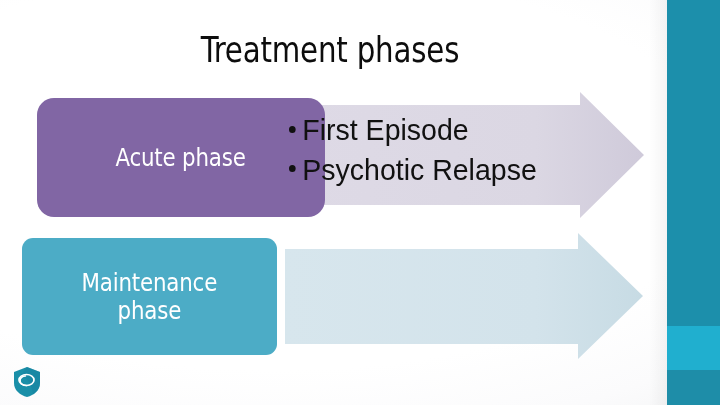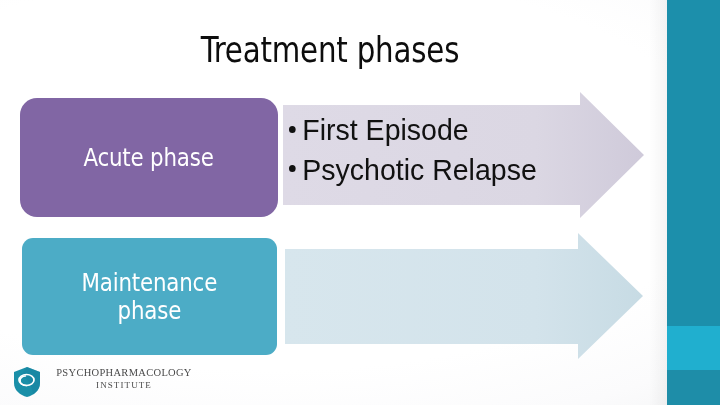--- a/index.html
+++ b/index.html
@@ -50,21 +50,21 @@
     border-radius:17px;
     display:flex;align-items:center;justify-content:center;
     text-align:center;
     color:#ffffff;
     font-size:25px;
     line-height:1.12;
     letter-spacing:-0.2px;
     font-family:"DejaVu Sans Condensed","Liberation Sans",sans-serif;
   }
   #acute-box{
-    left:20px;top:98px;width:258px;height:119px;
+    left:37px;top:98px;width:288px;height:119px;
     background:#8166a4;
   }
   #maint-box{
     left:22px;top:238px;width:255px;height:117px;
     background:#4cacc6;
     border-radius:11px;
   }
   .phase-label{transform:scaleX(0.95);display:block;}
 
   
@@ -146,19 +146,15 @@
   </div>
 
   <div id="logo">
     <svg id="logo-mark" viewBox="0 0 60 64">
       <path d="M30 2 L56 12 L56 34 C56 49 44 58 30 62 C16 58 4 49 4 34 L4 12 Z" fill="#1a8fa8"></path>
       <path d="M30 2 L56 12 L56 34 C56 44 50 52 42 57 C40 40 34 26 18 18 Z" fill="#1783a0" opacity="0.55"></path>
       <ellipse cx="29" cy="28" rx="15" ry="11" fill="none" stroke="#ffffff" stroke-width="3.4"></ellipse>
       <path d="M29 39 C22 39 16 35 16 29" fill="none" stroke="#ffffff" stroke-width="3.4" stroke-linecap="round"></path>
       <path d="M16 29 C16 24 21 20 27 20" fill="none" stroke="#ffffff" stroke-width="3" stroke-linecap="round"></path>
     </svg>
-    <div id="logo-text">
-      <div id="logo-line1">PSYCHOPHARMACOLOGY</div>
-      <div id="logo-line2">INSTITUTE</div>
-    </div>
   </div>
 
 </div>
 
 </body></html>

